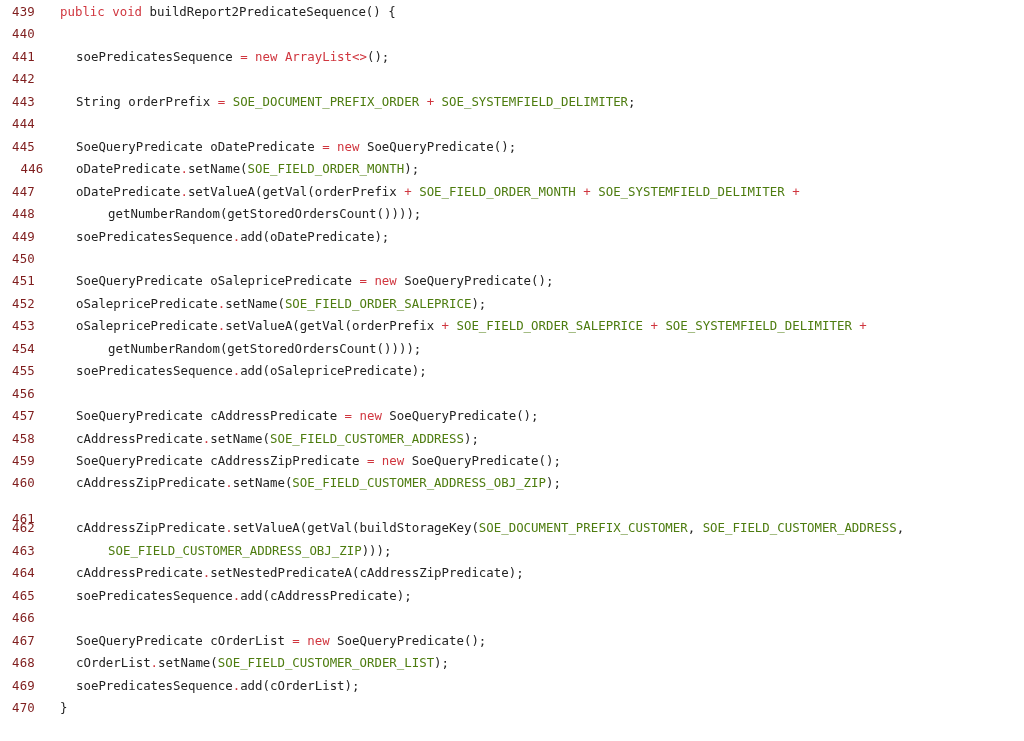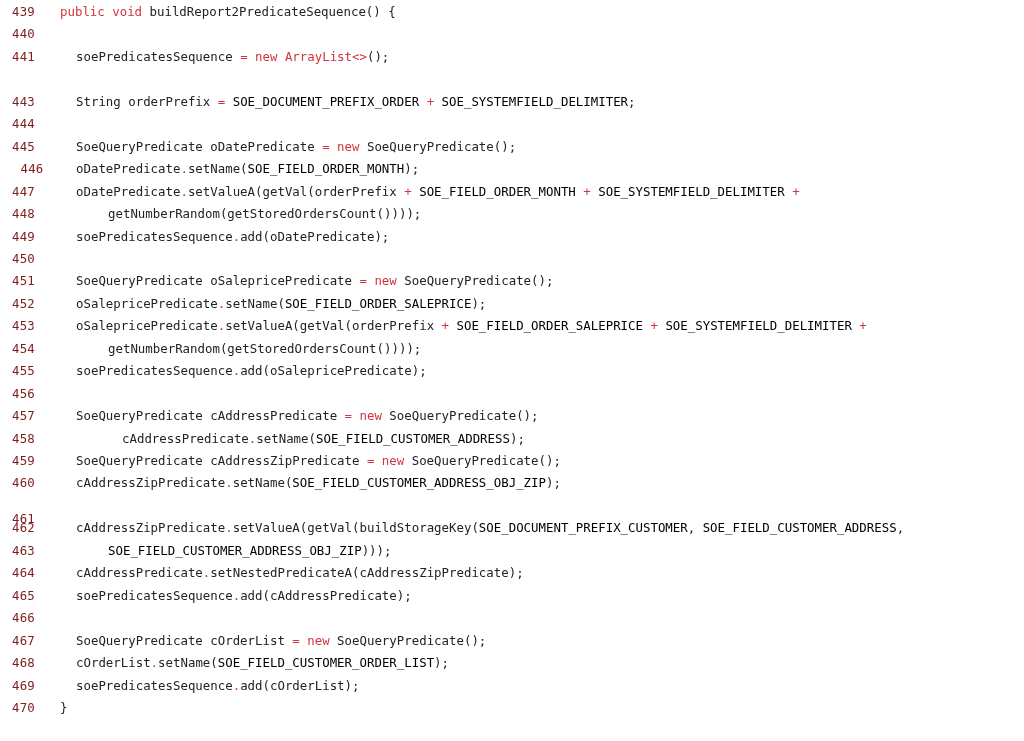--- a/index.html
+++ b/index.html
@@ -14,46 +14,47 @@
     position: absolute; left: 0; height: 22px; line-height: 22px;
     white-space: pre; width: 1024px;
   }
   .ln {
     position: absolute; left: 12px; width: 40px;
     color: #7f1d1d; letter-spacing: 0.2px;
   }
   .src { position: absolute; left: 60px; }
   .kw { color: #d0363f; }
   .op { color: #d0363f; }
-  .const { color: #000000; }
+  .const { color: #4d7c0f; }
   .tx { color: #222222; }
 </style>
 </head>
 <body>
 
 <div class="code-view" id="code-view">
     <div class="line" style="top: 1px;"><span class="ln">439</span><span class="src" style="left: 60px;"><span class="kw">public void </span><span class="tx">buildReport2PredicateSequence() {</span></span></div>
     <div class="line" style="top: 23.45px;"><span class="ln">440</span><span class="src" style="left: 60px;"></span></div>
     <div class="line" style="top: 45.9px;"><span class="ln">441</span><span class="src" style="left: 76px;"><span class="tx">soePredicatesSequence </span><span class="op">= </span><span class="kw">new ArrayList&lt;&gt;</span><span class="tx">();</span></span></div>
+    <div class="line" style="top: 68.35px;"><span class="ln">442</span><span class="src" style="left: 60px;"></span></div>
     <div class="line" style="top: 90.8px;"><span class="ln">443</span><span class="src" style="left: 76px;"><span class="tx">String orderPrefix </span><span class="op">= </span><span class="const">SOE_DOCUMENT_PREFIX_ORDER</span><span class="op"> + </span><span class="const">SOE_SYSTEMFIELD_DELIMITER</span><span class="tx">;</span></span></div>
     <div class="line" style="top: 113.25px;"><span class="ln">444</span><span class="src" style="left: 60px;"></span></div>
     <div class="line" style="top: 135.7px;"><span class="ln">445</span><span class="src" style="left: 76px;"><span class="tx">SoeQueryPredicate oDatePredicate </span><span class="op">= </span><span class="kw">new </span><span class="tx">SoeQueryPredicate();</span></span></div>
     <div class="line" style="top: 158.15px; text-align: center;"><span class="ln">446</span><span class="src" style="left: 76px;"><span class="tx">oDatePredicate</span><span class="op">.</span><span class="tx">setName(</span><span class="const">SOE_FIELD_ORDER_MONTH</span><span class="tx">);</span></span></div>
     <div class="line" style="top: 180.6px;"><span class="ln">447</span><span class="src" style="left: 76px;"><span class="tx">oDatePredicate</span><span class="op">.</span><span class="tx">setValueA(getVal(orderPrefix </span><span class="op">+ </span><span class="const">SOE_FIELD_ORDER_MONTH</span><span class="op"> + </span><span class="const">SOE_SYSTEMFIELD_DELIMITER</span><span class="op"> +</span></span></div>
     <div class="line" style="top: 203.05px;"><span class="ln">448</span><span class="src" style="left: 108px;"><span class="tx">getNumberRandom(getStoredOrdersCount())));</span></span></div>
     <div class="line" style="top: 225.5px;"><span class="ln">449</span><span class="src" style="left: 76px;"><span class="tx">soePredicatesSequence</span><span class="op">.</span><span class="tx">add(oDatePredicate);</span></span></div>
     <div class="line" style="top: 247.95px;"><span class="ln">450</span><span class="src" style="left: 60px;"></span></div>
     <div class="line" style="top: 270.4px;"><span class="ln">451</span><span class="src" style="left: 76px;"><span class="tx">SoeQueryPredicate oSalepricePredicate </span><span class="op">= </span><span class="kw">new </span><span class="tx">SoeQueryPredicate();</span></span></div>
     <div class="line" style="top: 292.85px;"><span class="ln">452</span><span class="src" style="left: 76px;"><span class="tx">oSalepricePredicate</span><span class="op">.</span><span class="tx">setName(</span><span class="const">SOE_FIELD_ORDER_SALEPRICE</span><span class="tx">);</span></span></div>
     <div class="line" style="top: 315.3px;"><span class="ln">453</span><span class="src" style="left: 76px;"><span class="tx">oSalepricePredicate</span><span class="op">.</span><span class="tx">setValueA(getVal(orderPrefix </span><span class="op">+ </span><span class="const">SOE_FIELD_ORDER_SALEPRICE</span><span class="op"> + </span><span class="const">SOE_SYSTEMFIELD_DELIMITER</span><span class="op"> +</span></span></div>
     <div class="line" style="top: 337.75px;"><span class="ln">454</span><span class="src" style="left: 108px;"><span class="tx">getNumberRandom(getStoredOrdersCount())));</span></span></div>
     <div class="line" style="top: 360.2px;"><span class="ln">455</span><span class="src" style="left: 76px;"><span class="tx">soePredicatesSequence</span><span class="op">.</span><span class="tx">add(oSalepricePredicate);</span></span></div>
     <div class="line" style="top: 382.65px;"><span class="ln">456</span><span class="src" style="left: 60px;"></span></div>
     <div class="line" style="top: 405.1px;"><span class="ln">457</span><span class="src" style="left: 76px;"><span class="tx">SoeQueryPredicate cAddressPredicate </span><span class="op">= </span><span class="kw">new </span><span class="tx">SoeQueryPredicate();</span></span></div>
-    <div class="line" style="top: 427.55px;"><span class="ln">458</span><span class="src" style="left: 76px; margin-left: 46px;"><span class="tx">cAddressPredicate</span><span class="op">.</span><span class="tx">setName(</span><span class="const">SOE_FIELD_CUSTOMER_ADDRESS</span><span class="tx">);</span></span></div>
+    <div class="line" style="top: 427.55px;"><span class="ln">458</span><span class="src" style="left: 76px;"><span class="tx">cAddressPredicate</span><span class="op">.</span><span class="tx">setName(</span><span class="const">SOE_FIELD_CUSTOMER_ADDRESS</span><span class="tx">);</span></span></div>
     <div class="line" style="top: 450px;"><span class="ln">459</span><span class="src" style="left: 76px;"><span class="tx">SoeQueryPredicate cAddressZipPredicate </span><span class="op">= </span><span class="kw">new </span><span class="tx">SoeQueryPredicate();</span></span></div>
     <div class="line" style="top: 472.45px;"><span class="ln">460</span><span class="src" style="left: 76px;"><span class="tx">cAddressZipPredicate</span><span class="op">.</span><span class="tx">setName(</span><span class="const">SOE_FIELD_CUSTOMER_ADDRESS_OBJ_ZIP</span><span class="tx">);</span></span></div>
     <div class="line" style="top: 508px;"><span class="ln">461</span><span class="src" style="left: 60px;"></span></div>
     <div class="line" style="top: 517.35px;"><span class="ln">462</span><span class="src" style="left: 76px;"><span class="tx">cAddressZipPredicate</span><span class="op">.</span><span class="tx">setValueA(getVal(buildStorageKey(</span><span class="const">SOE_DOCUMENT_PREFIX_CUSTOMER</span><span class="tx">, </span><span class="const">SOE_FIELD_CUSTOMER_ADDRESS</span><span class="tx">,</span></span></div>
     <div class="line" style="top: 539.8px;"><span class="ln">463</span><span class="src" style="left: 108px;"><span class="const">SOE_FIELD_CUSTOMER_ADDRESS_OBJ_ZIP</span><span class="tx">)));</span></span></div>
     <div class="line" style="top: 562.25px;"><span class="ln">464</span><span class="src" style="left: 76px;"><span class="tx">cAddressPredicate</span><span class="op">.</span><span class="tx">setNestedPredicateA(cAddressZipPredicate);</span></span></div>
     <div class="line" style="top: 584.7px;"><span class="ln">465</span><span class="src" style="left: 76px;"><span class="tx">soePredicatesSequence</span><span class="op">.</span><span class="tx">add(cAddressPredicate);</span></span></div>
     <div class="line" style="top: 607.15px;"><span class="ln">466</span><span class="src" style="left: 60px;"></span></div>
     <div class="line" style="top: 629.6px;"><span class="ln">467</span><span class="src" style="left: 76px;"><span class="tx">SoeQueryPredicate cOrderList </span><span class="op">= </span><span class="kw">new </span><span class="tx">SoeQueryPredicate();</span></span></div>
     <div class="line" style="top: 652.05px;"><span class="ln">468</span><span class="src" style="left: 76px;"><span class="tx">cOrderList</span><span class="op">.</span><span class="tx">setName(</span><span class="const">SOE_FIELD_CUSTOMER_ORDER_LIST</span><span class="tx">);</span></span></div>

